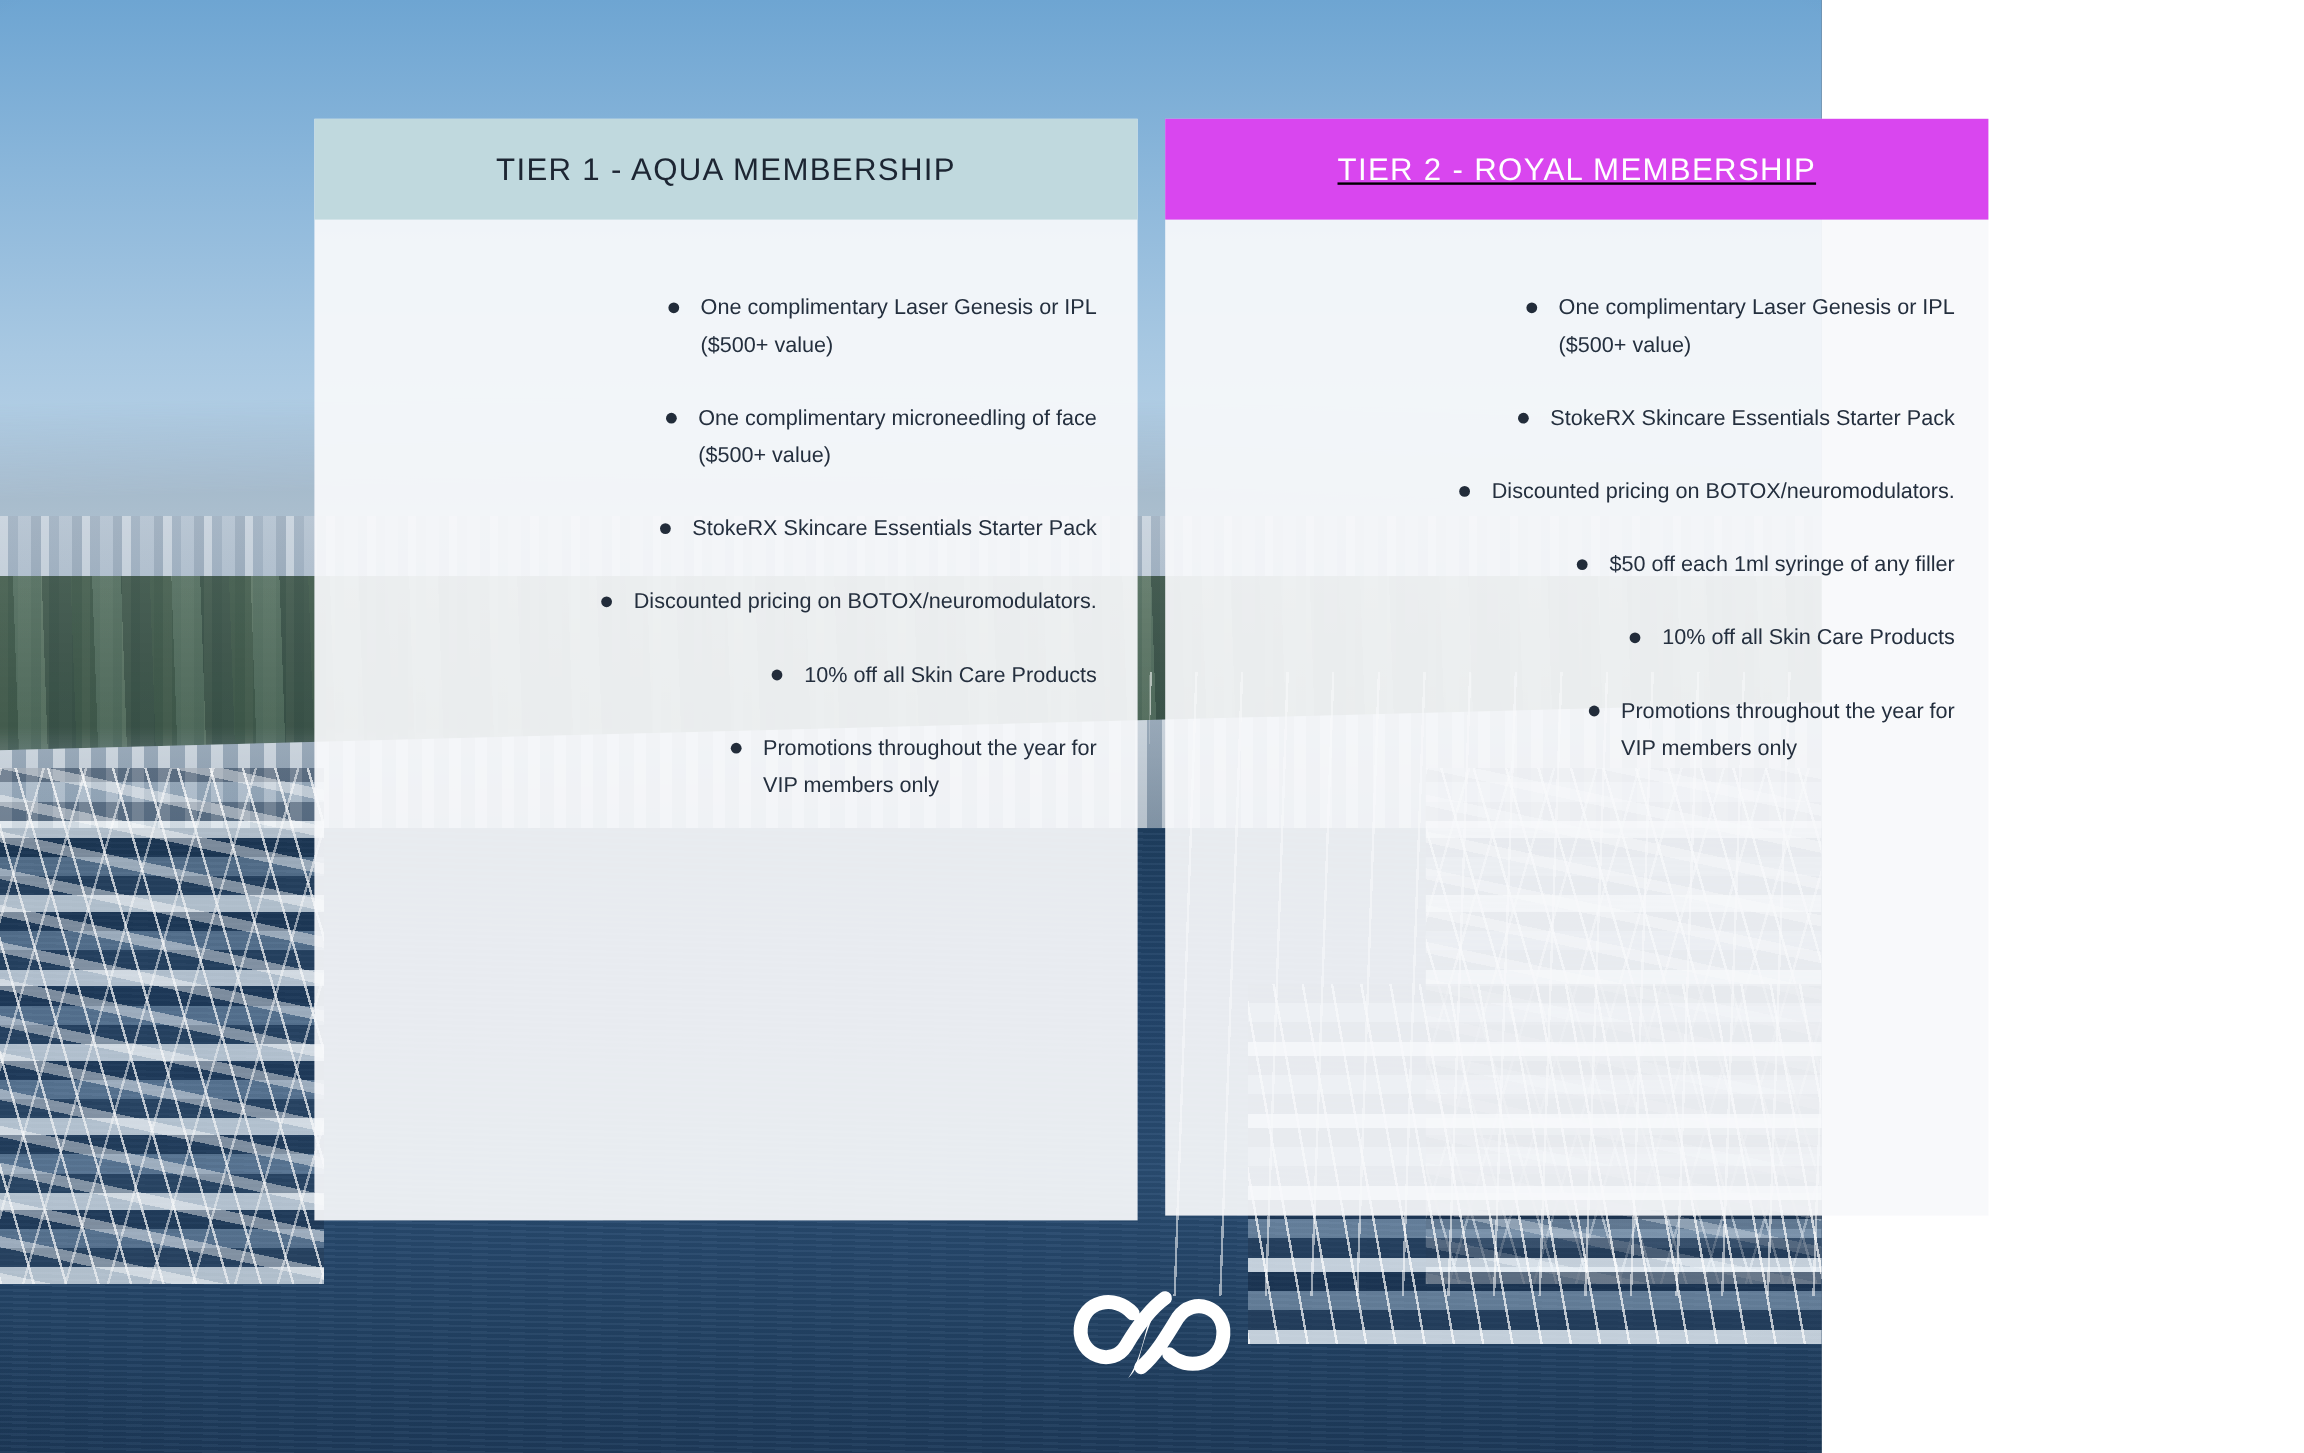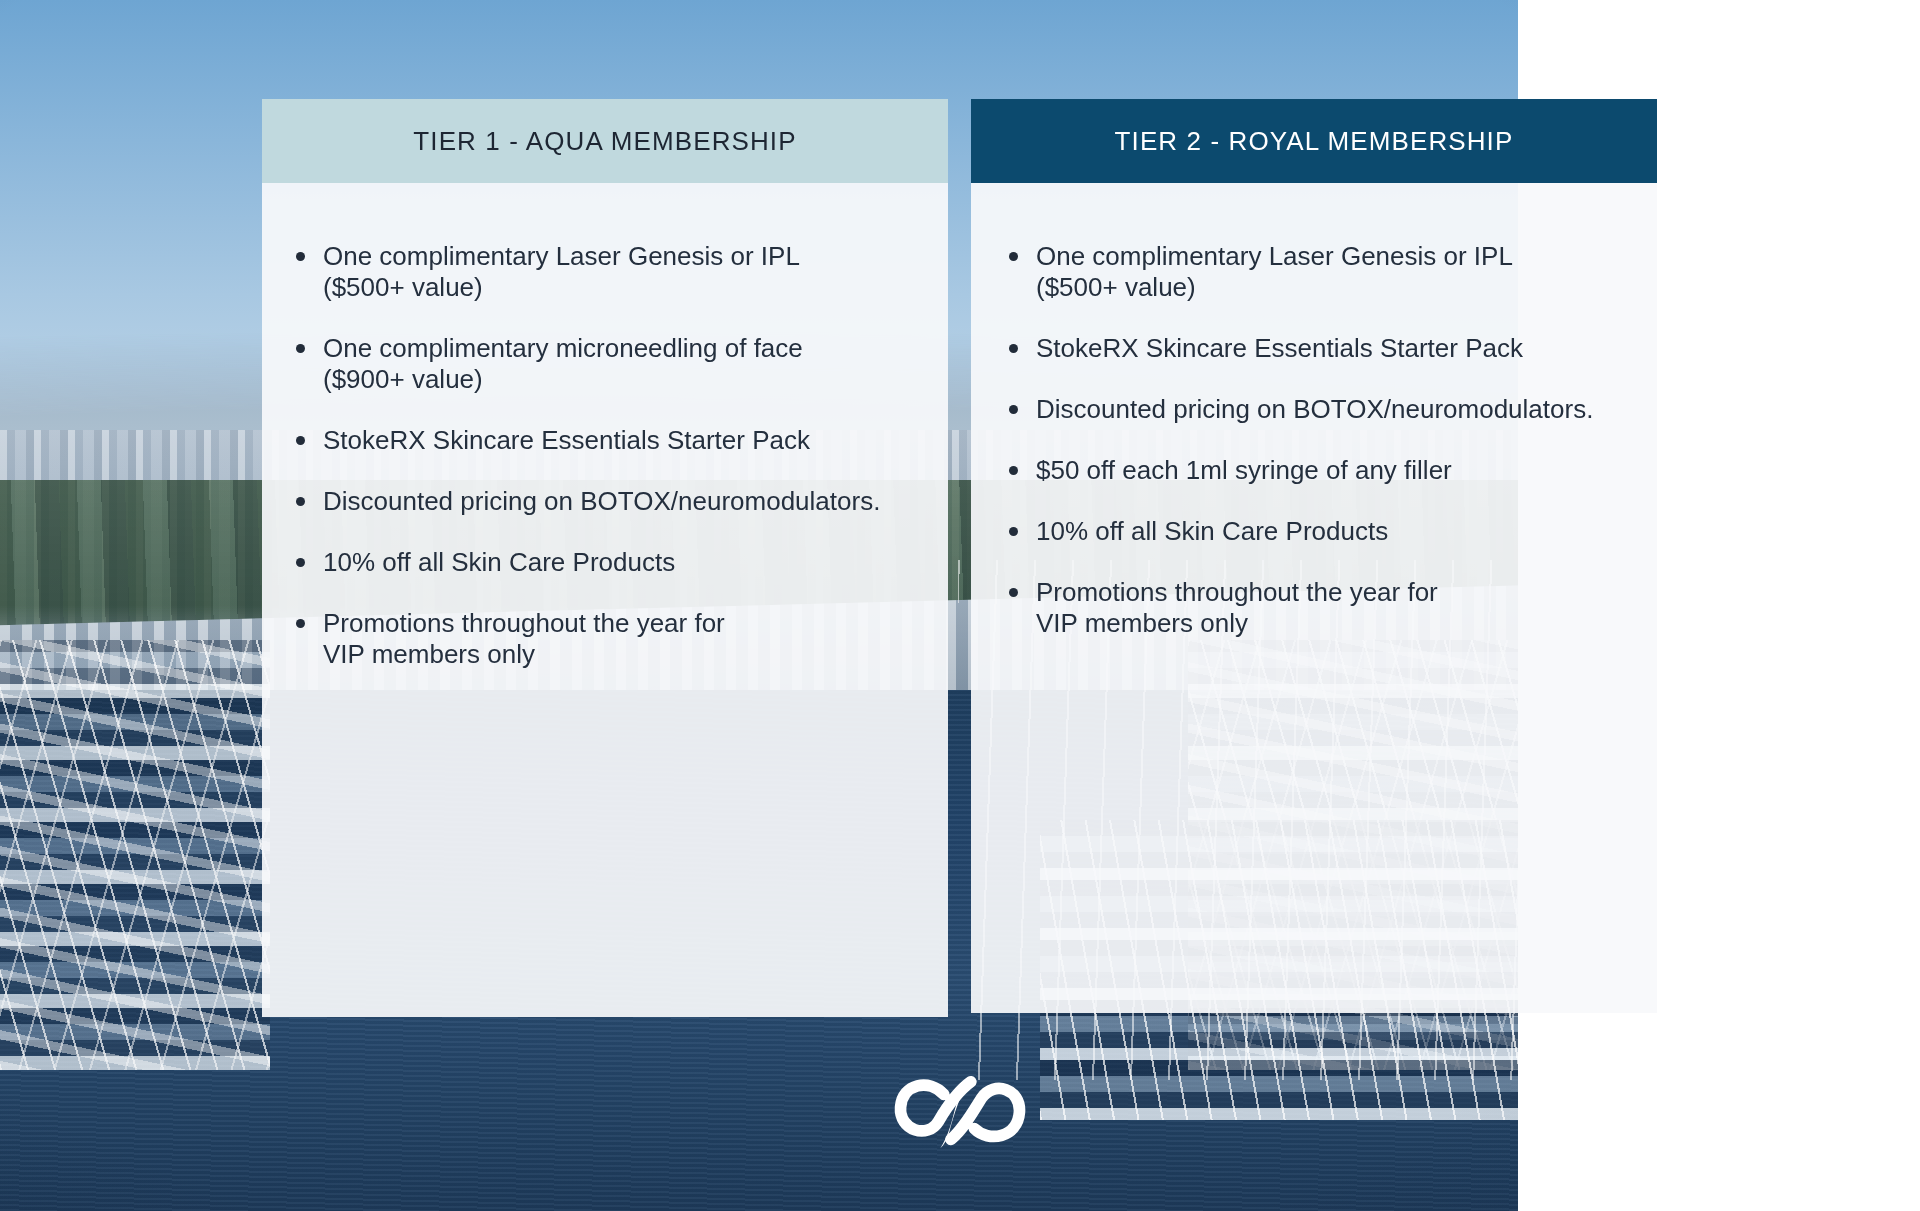--- a/index.html
+++ b/index.html
@@ -92,37 +92,38 @@
   .cards { position:absolute; left:0; top:0; width:1920px; height:1211px; }
 
   .card { position:absolute; background:rgba(248,249,251,.93); }
   .card-1 { left:262px;  top:99px;  width:686px; height:918px; }
   .card-2 { left:971px;  top:99px;  width:686px; height:914px; }
 
   .card-head {
     height:84px; display:flex; align-items:center; justify-content:center;
   }
   .card-1 .card-head { background:#c0d9de; }
-  .card-2 .card-head { background:#0c4a6e; }
+  .card-2 .card-head { background:#d946ef;text-decoration:underline; }
 
   .card-title {
     font-size:26px; letter-spacing:1.1px; font-weight:400;
   }
   .card-1 .card-title { color:#1d2633; }
   .card-2 .card-title { color:#ffffff; }
 
   .card-body { padding:58px 34px 0 34px; }
   .card-2 .card-body { padding-left:38px; padding-right:28px; }
 
   .benefit {
     display:flex; align-items:flex-start;
     margin-bottom:30px;
     color:#242f3e;
-    font-size:26px;
+    font-size:18px;
     line-height:31px;
+    justify-content:flex-end;
   }
   .bullet {
     flex:0 0 auto;
     width:9px; height:9px; border-radius:50%;
     background:#222c3a;
     margin:11px 18px 0 0;
   }
   .benefit-text { white-space:pre-line; }
 
   
@@ -155,21 +156,21 @@
       </div>
       <div class="card-body">
           <div class="benefit">
             <span class="bullet"></span>
             <span class="benefit-text">One complimentary Laser Genesis or IPL
 ($500+ value)</span>
           </div>
           <div class="benefit">
             <span class="bullet"></span>
             <span class="benefit-text">One complimentary microneedling of face
-($900+ value)</span>
+($500+ value)</span>
           </div>
           <div class="benefit">
             <span class="bullet"></span>
             <span class="benefit-text">StokeRX Skincare Essentials Starter Pack</span>
           </div>
           <div class="benefit">
             <span class="bullet"></span>
             <span class="benefit-text">Discounted pricing on BOTOX/neuromodulators.</span>
           </div>
           <div class="benefit">

